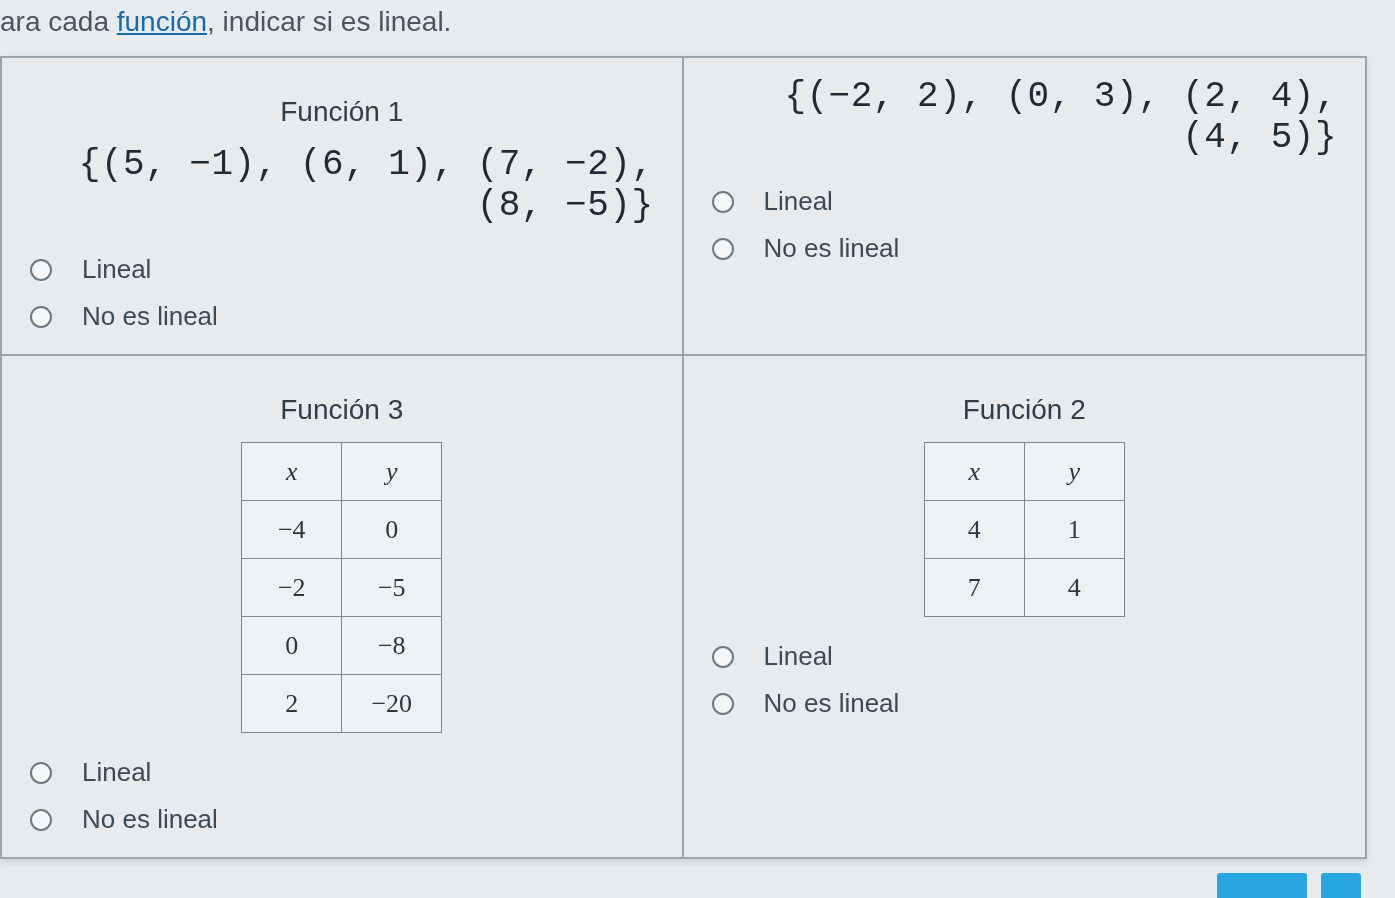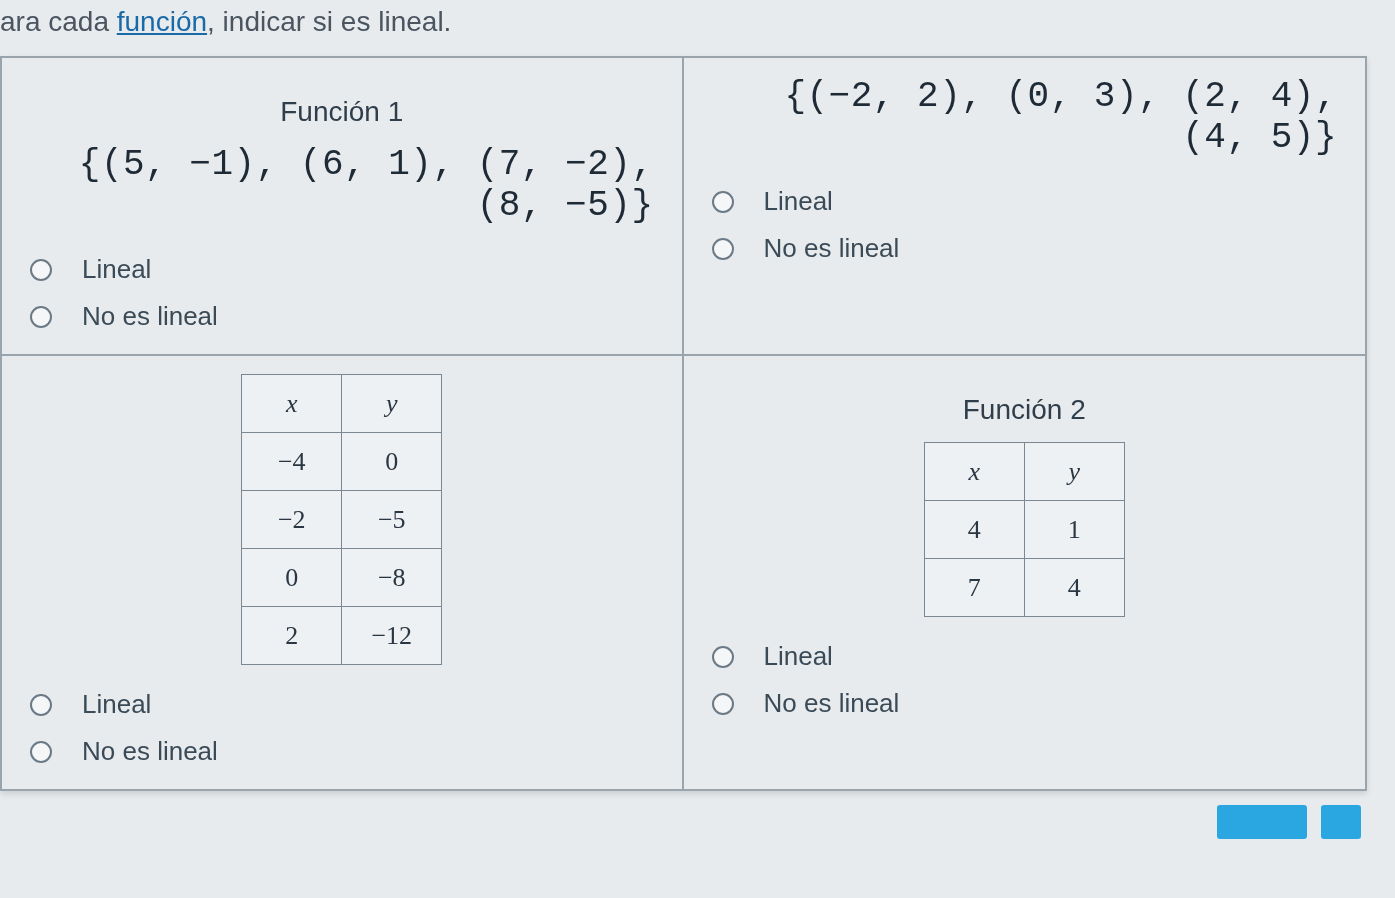--- a/index.html
+++ b/index.html
@@ -144,41 +144,42 @@
           <span>Lineal</span>
         </label>
         <label class="opt">
           <span class="radio"></span>
           <span>No es lineal</span>
         </label>
       </div>
     </div>
 
     <div class="cell bottom">
+      <div class="fn-title">Función 3</div>
       <table class="xy-table">
         <tbody>
             <tr>
           <th>x</th>
           <th>y</th>
         </tr>
         <tr>
           <td>−4</td>
           <td>0</td>
         </tr>
         <tr>
           <td>−2</td>
           <td>−5</td>
         </tr>
         <tr>
           <td>0</td>
           <td>−8</td>
         </tr>
         <tr>
           <td>2</td>
-          <td>−12</td>
+          <td>−20</td>
         </tr>
       </tbody>
         </table>
       <div class="options">
         <label class="opt">
           <span class="radio"></span>
           <span>Lineal</span>
         </label>
         <label class="opt">
           <span class="radio"></span>

